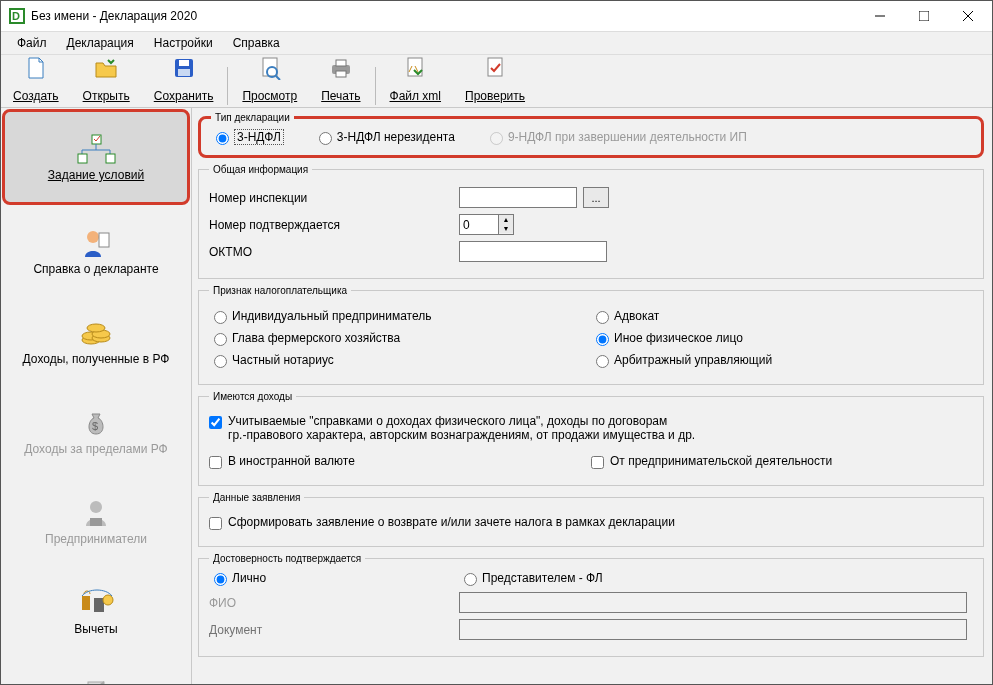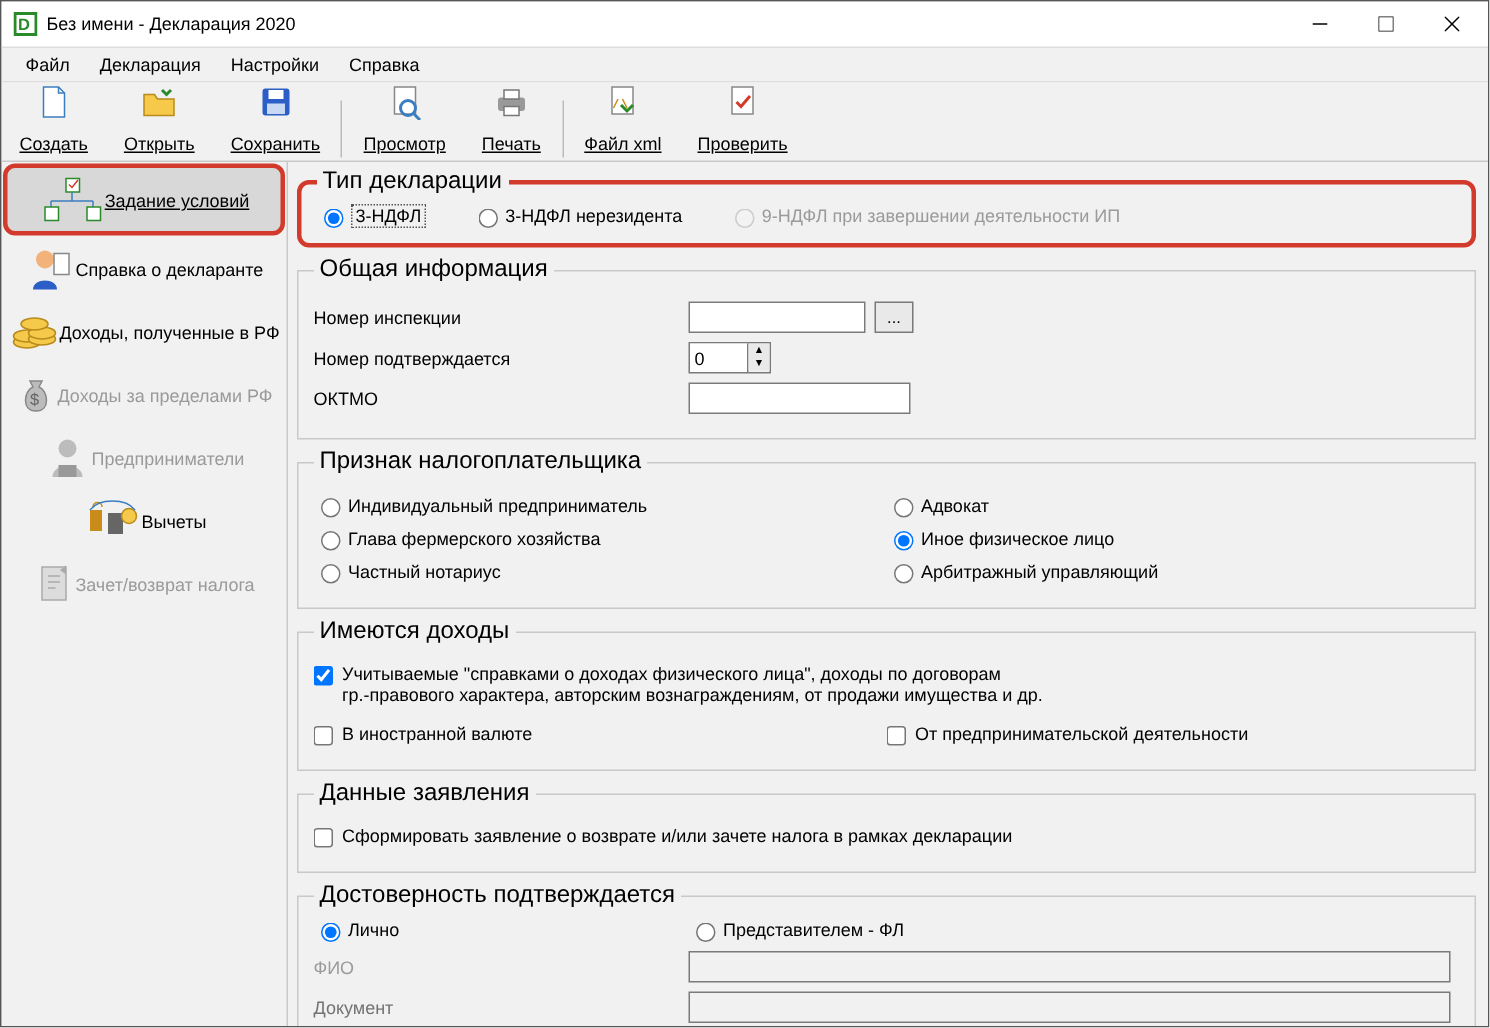--- a/index.html
+++ b/index.html
@@ -10,30 +10,30 @@
 .titlebar .wbtn{width:44px;height:28px;display:flex;align-items:center;justify-content:center}
 .menubar{height:22px;background:#f1f1f1;display:flex;align-items:center;padding:0 6px;border-bottom:1px solid #ddd}
 .menubar span{padding:3px 10px}
 .toolbar{height:48px;background:#f1f1f1;display:flex;align-items:flex-end;padding:2px 0;border-bottom:1px solid #c9c9c9}
 .tbtn{display:flex;flex-direction:column;align-items:center;justify-content:space-between;padding:0 12px 2px;height:100%}
 .tbtn .ticon{height:26px;display:flex;align-items:center}
 .tbtn .tlab{font-size:12px;text-decoration:underline}
 .tsep{width:1px;height:38px;background:#bbb;margin:0 2px}
 .body{flex:1;display:flex;overflow:hidden}
 .sidebar{width:190px;background:#f1f1f1;border-right:1px solid #c9c9c9;display:flex;flex-direction:column;align-items:stretch;overflow:hidden}
-.navcell{display:flex;align-items:center;justify-content:center;padding:4px 2px;text-align:center;font-size:12px}
+.navcell{display:flex;flex-direction:column;align-items:center;justify-content:center;padding:20px 2px;text-align:center;font-size:12px}
 .navcell.sel{background:#d8d8d8;border:3px solid #d23b2b;border-radius:8px;margin:1px}
 .navcell.sel .navlabel{text-decoration:underline}
 .navcell.dis{color:#9a9a9a}
 .navicon{height:34px;display:flex;align-items:center;justify-content:center}
 .navlabel{margin-top:2px}
 .content{flex:1;background:#f1f1f1;padding:4px 8px 0 0;overflow:auto}
 fieldset{border:1px solid #c9c9c9;margin:0 0 6px 6px;padding:6px 10px 10px}
 fieldset.first{border:3px solid #d23b2b;border-radius:8px;margin-top:0}
-legend{font-size:16px;padding:0 4px}
+legend{font-size:10px;padding:0 4px}
 .row{display:flex;align-items:center;margin:6px 0}
 .rlab{width:180px}
 input[type=text]{border:1px solid #7a7a7a;background:#fff;height:19px;padding:0 3px;font-family:inherit;font-size:12px}
 .smallbtn{width:26px;height:21px;border:1px solid #7a7a7a;background:#e9e9e9;margin-left:6px;font-size:11px}
 .spin{display:inline-flex;border:1px solid #7a7a7a;height:19px}
 .spin input{border:none;width:32px;outline:none;padding:0 3px}
 .spin .arws{display:flex;flex-direction:column;border-left:1px solid #7a7a7a}
 .spin .arws div{height:9px;width:14px;font-size:7px;display:flex;align-items:center;justify-content:center;background:#e9e9e9}
 .radio{display:flex;align-items:center;margin-right:30px}
 .radio input{margin-right:5px}

